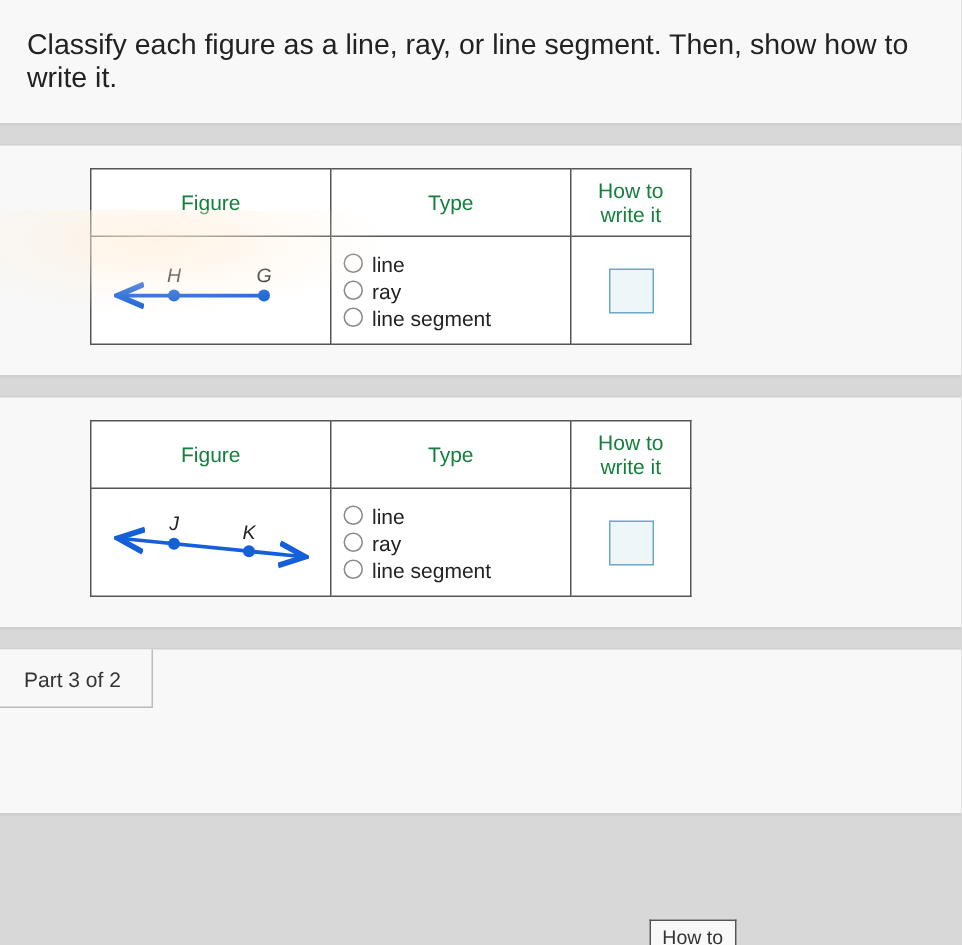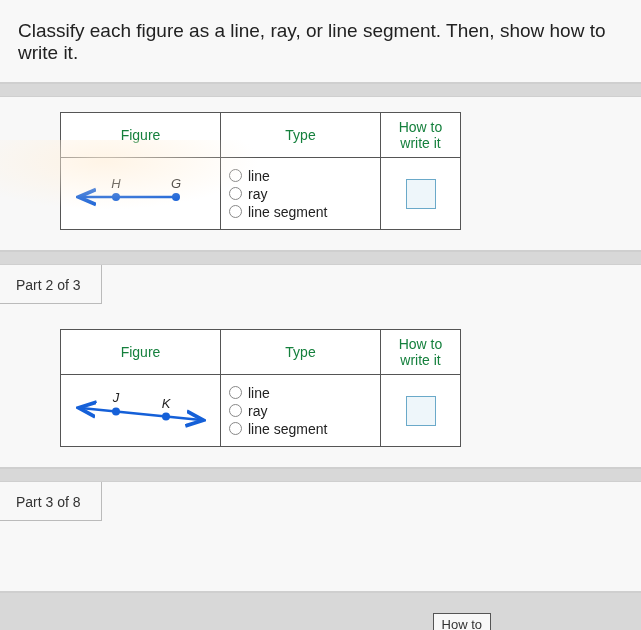--- a/index.html
+++ b/index.html
@@ -155,21 +155,20 @@
       </td>
       <td class="write-cell">
         <div class="write-box"></div>
       </td>
     </tr>
   </tbody>
     </table>
 </div>
 
 <div class="part-panel">
-  <div class="part-tab">Part 2 of 3</div>
   <table class="tbl">
     <tbody>
         <tr>
       <th class="col-fig">Figure</th>
       <th class="col-type">Type</th>
       <th class="col-write">How to write it</th>
     </tr>
     <tr>
       <td class="fig-cell">
         <svg width="150" height="50">
@@ -204,18 +203,18 @@
       </td>
       <td class="write-cell">
         <div class="write-box"></div>
       </td>
     </tr>
   </tbody>
     </table>
 </div>
 
 <div class="part-panel" style="padding-bottom:60px;">
-  <div class="part-tab">Part 3 of 8</div>
+  <div class="part-tab">Part 3 of 2</div>
 </div>
 
 <div class="howto-stub">How to</div>
 
 <div class="glare"></div>
 
 </body></html>

